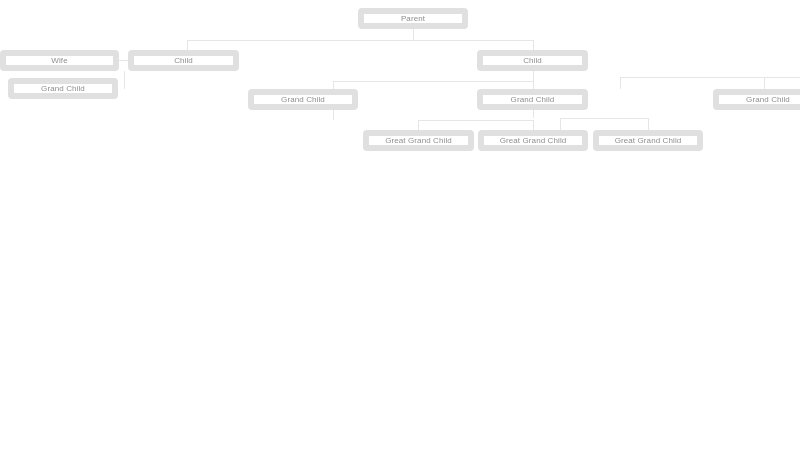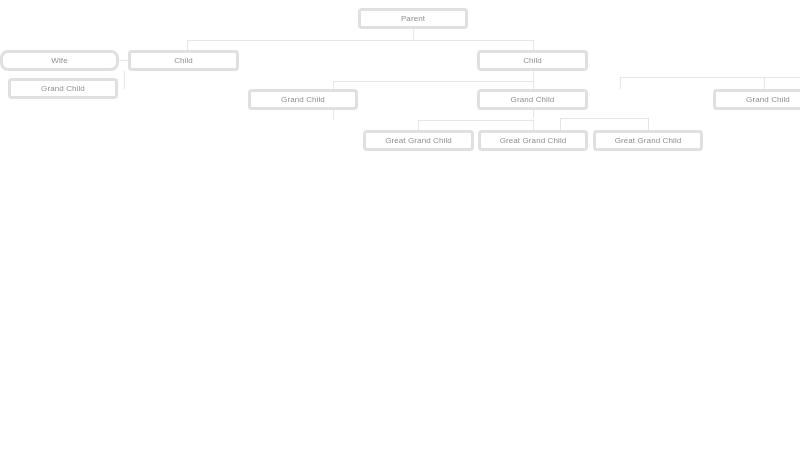--- a/index.html
+++ b/index.html
@@ -25,21 +25,21 @@
     left: 0;
     top: 0;
     width: 800px;
     height: 450px;
     pointer-events: none;
   }
   .node {
     position: absolute;
     box-sizing: border-box;
     background: #ffffff;
-    border: 3px solid #f97316;
+    border: 6px solid #f97316;
     border-radius: 4px;
     display: flex;
     align-items: center;
     justify-content: center;
     z-index: 2;
   }
   .node-label {
     font-family: "Liberation Sans", sans-serif;
     font-size: 8px;
     line-height: 1;
@@ -75,21 +75,21 @@
       <line x1="533.5" x2="533.5" y1="110" y2="118" stroke="#e6e6e6" stroke-width="1" shape-rendering="crispEdges"></line>
       <line x1="560" x2="648" y1="118.5" y2="118.5" stroke="#e6e6e6" stroke-width="1" shape-rendering="crispEdges"></line>
       <line x1="560.5" x2="560.5" y1="118" y2="130" stroke="#e6e6e6" stroke-width="1" shape-rendering="crispEdges"></line>
       <line x1="648.5" x2="648.5" y1="118" y2="130" stroke="#e6e6e6" stroke-width="1" shape-rendering="crispEdges"></line>
     </svg>
 
   <div id="node-layer">
       <div class="node" style="left: 358px; top: 8px; width: 110px; height: 21px; background: rgb(255, 255, 255); border-color: rgb(224, 224, 224);">
         <span class="node-label" style="color: rgb(143, 143, 143);">Parent</span>
       </div>
-      <div class="node" style="left: 0px; top: 50px; width: 119px; height: 21px; background: rgb(255, 255, 255); border-color: rgb(224, 224, 224); border-radius: 8px;">
+      <div class="node" style="left: 0px; top: 50px; width: 119px; height: 21px; background: rgb(255, 255, 255); border-color: rgb(224, 224, 224);">
         <span class="node-label" style="color: rgb(143, 143, 143);">Wife</span>
       </div>
       <div class="node" style="left: 128px; top: 50px; width: 111px; height: 21px; background: rgb(255, 255, 255); border-color: rgb(224, 224, 224);">
         <span class="node-label" style="color: rgb(143, 143, 143);">Child</span>
       </div>
       <div class="node" style="left: 477px; top: 50px; width: 111px; height: 21px; background: rgb(255, 255, 255); border-color: rgb(224, 224, 224);">
         <span class="node-label" style="color: rgb(143, 143, 143);">Child</span>
       </div>
       <div class="node" style="left: 8px; top: 78px; width: 110px; height: 21px; background: rgb(255, 255, 255); border-color: rgb(224, 224, 224);">
         <span class="node-label" style="color: rgb(143, 143, 143);">Grand Child</span>

